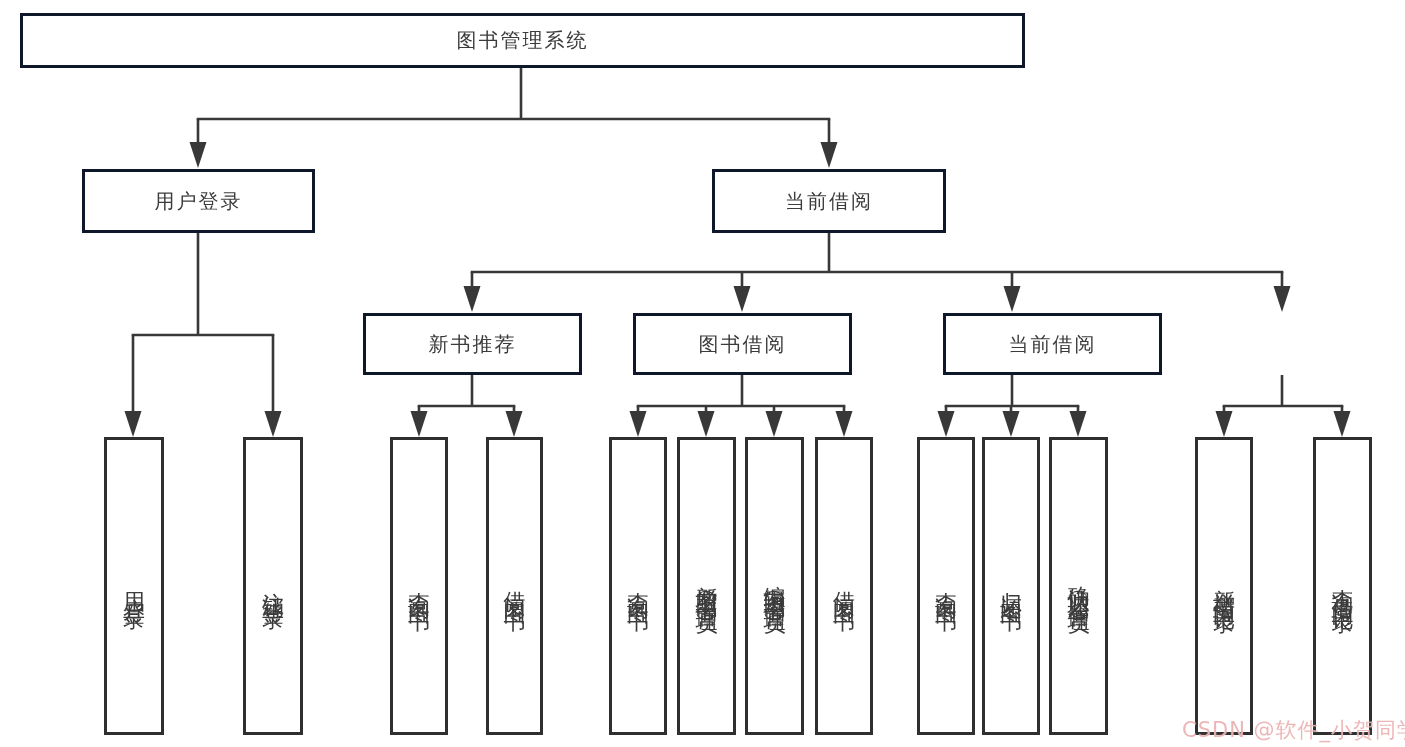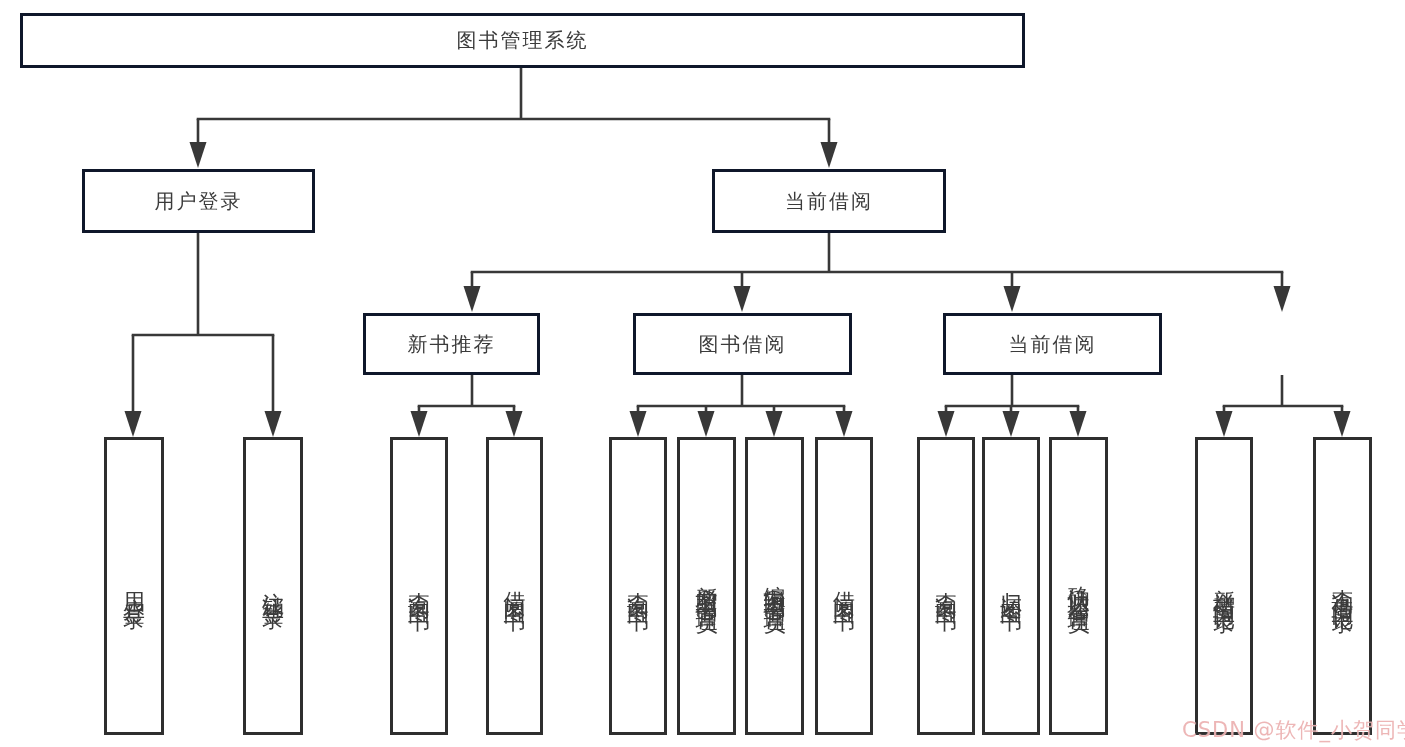--- a/index.html
+++ b/index.html
@@ -128,21 +128,21 @@
       <polygon points="1215.5,411 1232.5,411 1224,437"></polygon>
       <polygon points="1333.5,411 1350.5,411 1342,437"></polygon>
     </g>
   </svg>
 
   <div class="box" style="left:20px; top:13px; width:1005px; height:55px;">图书管理系统</div>
 
   <div class="box" style="left:82px; top:169px; width:233px; height:64px;">用户登录</div>
   <div class="box" style="left:712px; top:169px; width:234px; height:64px;">当前借阅</div>
 
-  <div class="box" style="left:363px; top:313px; width:177px; height:62px;">新书推荐</div>
+  <div class="box" style="left:363px; top:313px; width:219px; height:62px;">新书推荐</div>
   <div class="box" style="left:633px; top:313px; width:219px; height:62px;text-align:right;">图书借阅</div>
   <div class="box" style="left:943px; top:313px; width:219px; height:62px;">当前借阅</div>
 
   <div class="vbox" style="left:104px; width:60px;">用户登录</div>
   <div class="vbox" style="left:243px; width:60px;">注销登录</div>
 
   <div class="vbox" style="left:390px; width:58px;">查询图书</div>
   <div class="vbox" style="left:486px; width:57px;">借阅图书</div>
 
   <div class="vbox" style="left:609px; width:58px;">查询图书</div>

